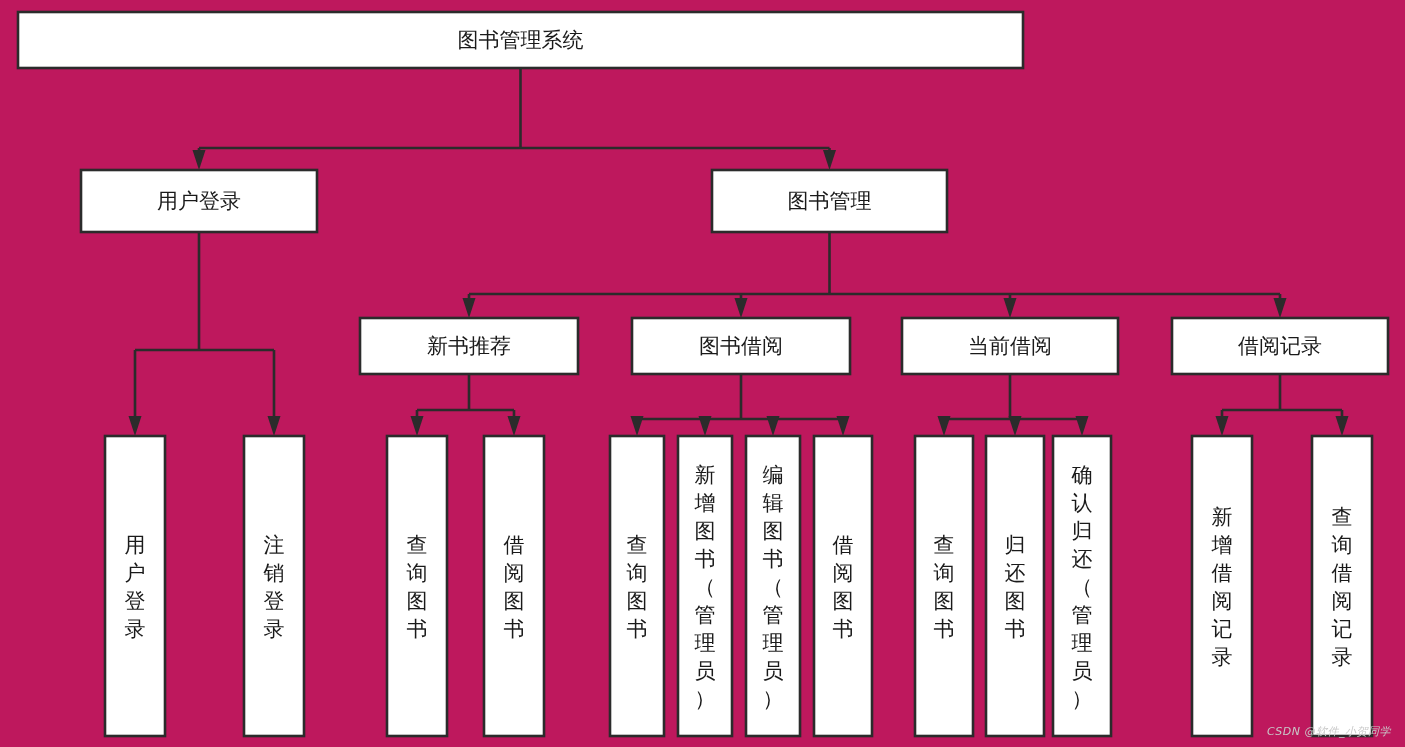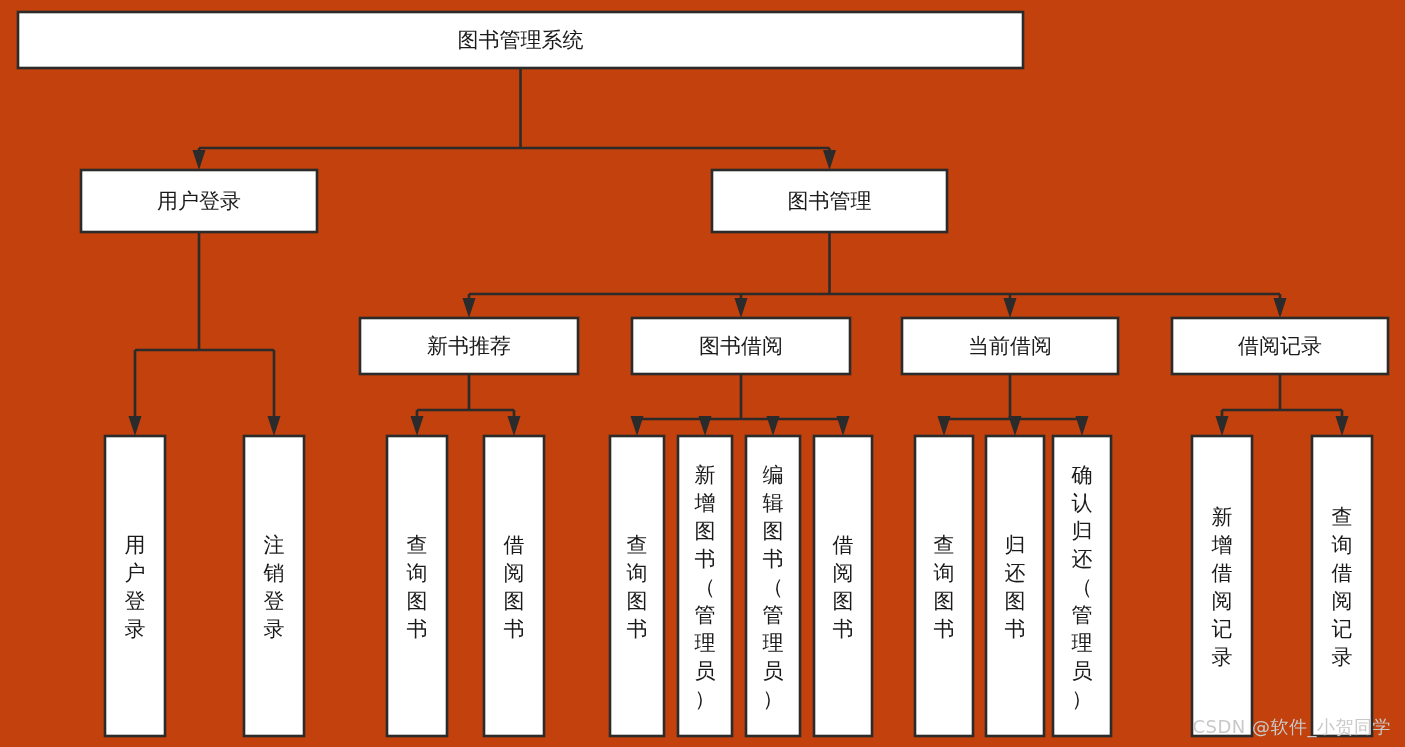--- a/index.html
+++ b/index.html
@@ -10,21 +10,21 @@
   body {
     width: 1405px;
     height: 747px;
     font-family: "DejaVu Sans", "Liberation Sans", sans-serif;
     overflow: hidden;
   }
   #diagram-root {
     position: relative;
     width: 1405px;
     height: 747px;
-    background: #c2410c;
+    background: #be185d;
   }
   svg.flow {
     position: absolute;
     top: 0;
     left: 0;
     width: 1405px;
     height: 747px;
   }
   .node-rect {
     fill: #ffffff;
@@ -54,25 +54,26 @@
     font-size: 21px;
     fill: #1a1a1a;
     text-anchor: middle;
     white-space: pre;
   }
   .watermark-text {
     position: absolute;
     right: 14px;
     bottom: 8px;
     font-family: "DejaVu Sans", "Liberation Sans", sans-serif;
-    font-size: 18px;
+    font-size: 11px;
     color: #c9c9c9;
     letter-spacing: 0.5px;
     user-select: none;
     pointer-events: none;
+    font-style: italic;
   }
 </style>
 </head>
 <body>
 
 <div id="diagram-root">
   <svg class="flow" viewBox="0 0 1405 747" xmlns="http://www.w3.org/2000/svg">
     <g id="edges-layer">
         <line x1="520.5" y1="68" x2="520.5" y2="148" class="edge-line"></line>
         <line x1="199" y1="148" x2="829.5" y2="148" class="edge-line"></line>

